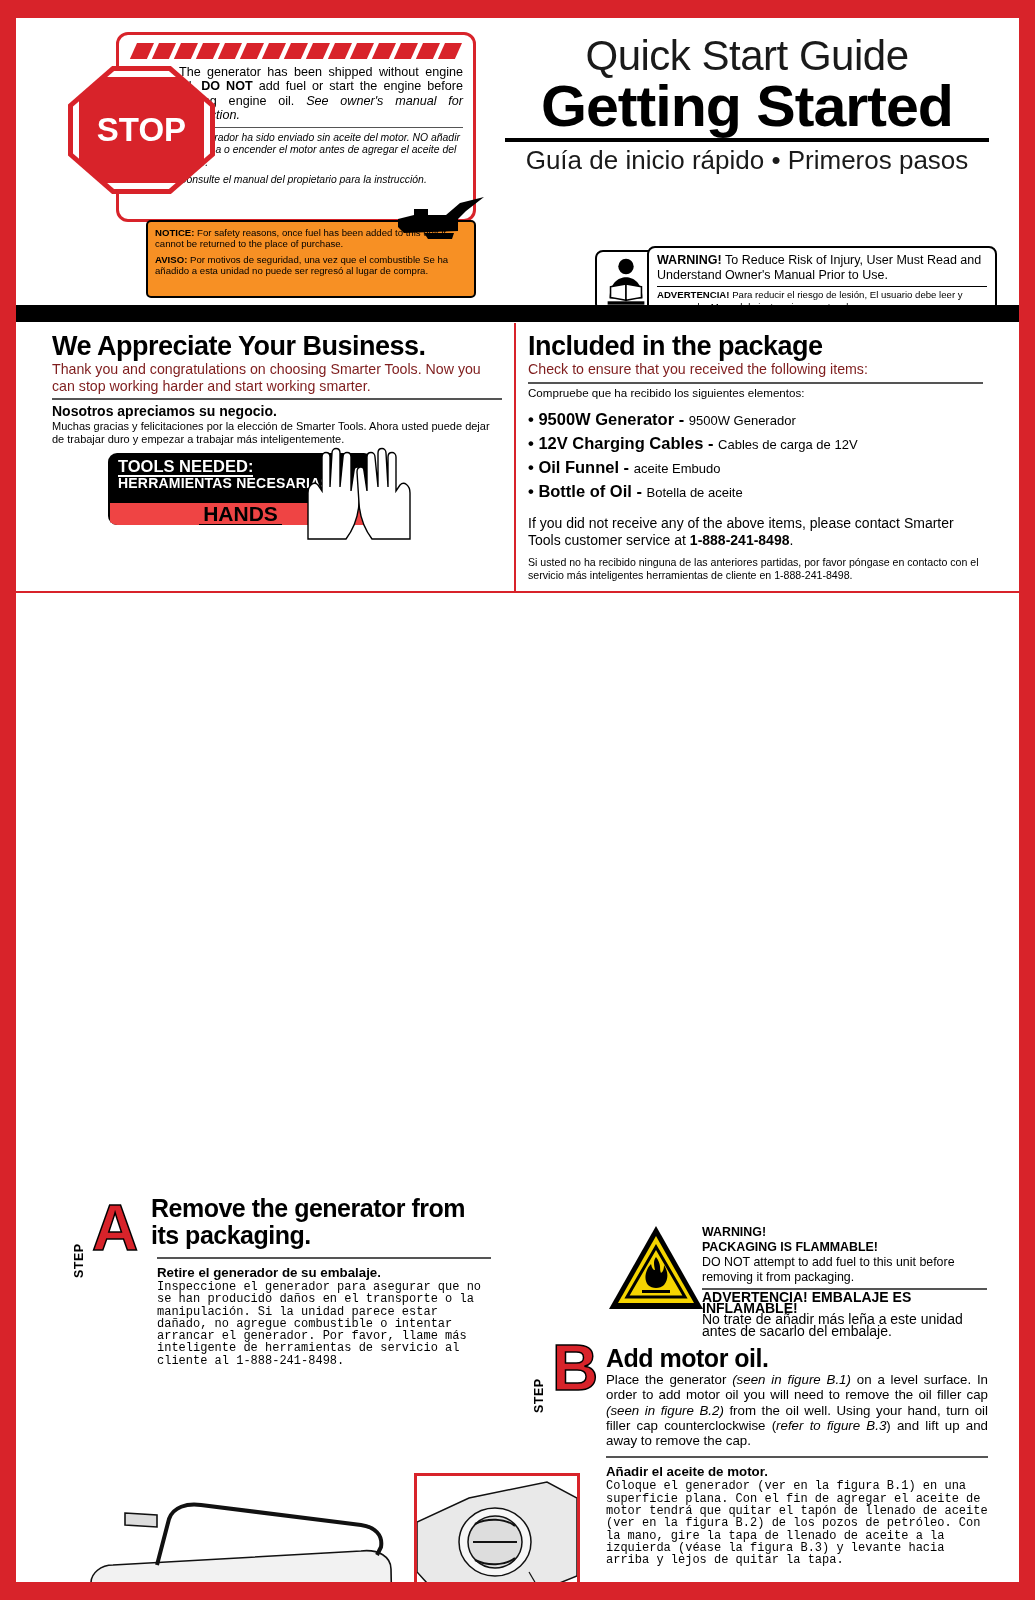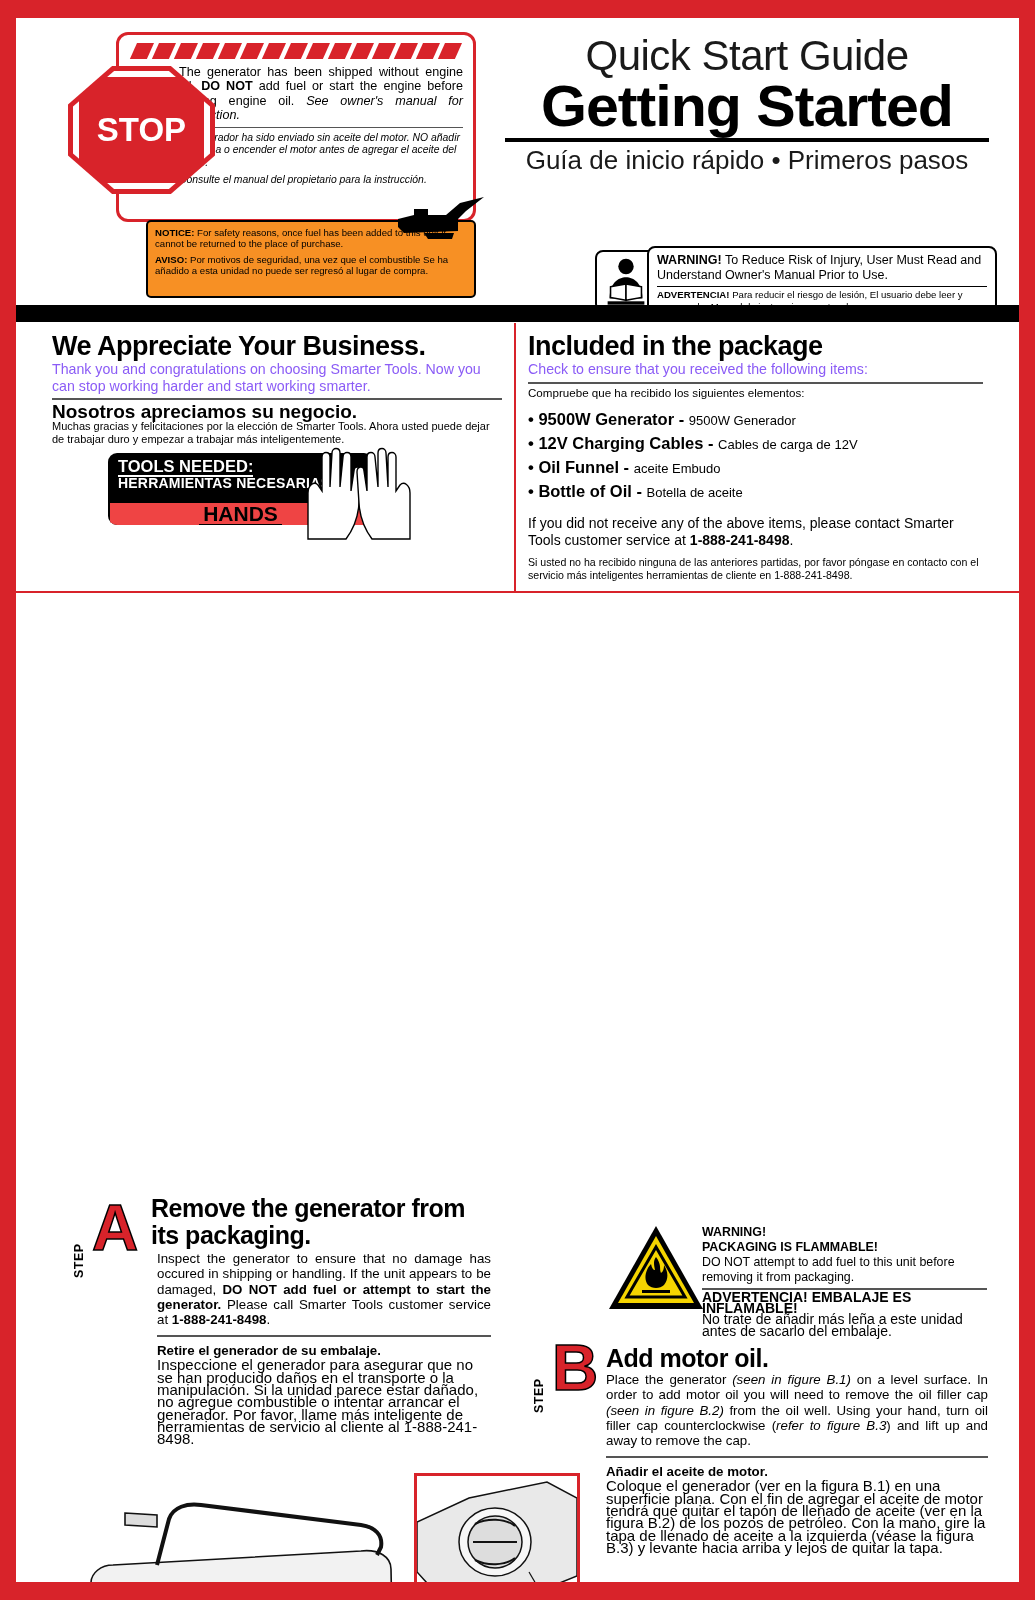--- a/index.html
+++ b/index.html
@@ -118,23 +118,23 @@
 
   .blackbar { position: absolute; left: 0; top: 287px; width: 100%; height: 17px; background: #000; }
 
   
   .mid { position: relative; height: 270px; border-bottom: 2px solid #d8232a; }
   .mid-left { position: absolute; left: 36px; top: 8px; width: 450px; }
   .mid-right { position: absolute; left: 512px; top: 8px; width: 455px; }
   .mid-divider { position: absolute; left: 498px; top: 0; width: 2px; height: 270px; background: #d8232a; }
 
   h2.sec { font-size: 27px; line-height: 30px; font-weight: bold; color: #000; letter-spacing: -0.5px; }
-  .sec-sub { font-size: 14.2px; line-height: 16.5px; color:#8b5cf6; }
+  .sec-sub { font-size: 14.2px; line-height: 16.5px; color:#7f1d1d; }
   .hr-dark { border-top: 2px solid #555; margin: 4px 0 3px; }
-  .sec-es-h { font-size: 19px; font-weight: bold; line-height: 17px; }
+  .sec-es-h { font-size: 14px; font-weight: bold; line-height: 17px; }
   .sec-es-p { font-size: 11px; line-height: 12.6px; }
 
   .tools-box {
     position: absolute; left: 92px; top: 130px;
     width: 265px; height: 72px;
     background: #000; border-radius: 9px; overflow: hidden;
   }
   .tools-hdr { padding: 4px 10px 13px; }
   .tools-hdr .t1 { color: #fff; font-size: 16.5px; font-weight: bold; line-height: 18px; border-bottom: 2px solid #fff; display:inline-block; }
   .tools-hdr .t2 { color: #fff; font-size: 14px; font-weight: bold; line-height: 12px; letter-spacing: 0.2px; }
@@ -162,21 +162,21 @@
     position: absolute; font-size: 64px; line-height: 60px; font-weight: bold;
     color: #d8232a; font-family: "Liberation Sans", sans-serif;
     -webkit-text-stroke: 1.5px #000;
   }
 
   h3.step-h { font-size: 25px; line-height: 27px; font-weight: bold; letter-spacing: -0.5px; }
   .body-en { font-size: 13.3px; line-height: 15.3px; text-align: justify; }
   .body-en b { font-weight: bold; }
   .body-en i { font-style: italic; }
   .body-es-h { font-size: 13.3px; font-weight: bold; line-height: 17px; }
-  .body-es { font-size: 15px; line-height: 12.3px; }
+  .body-es { font-size: 12px; line-height: 12.3px; font-family: Liberation Mono, monospace; }
 
   .warn-flam {
     position: absolute; left: 590px; top: 628px; width: 382px; height: 108px;
   }
   .tri {
     position: absolute; left: 0; top: 2px; width: 100px; height: 90px;
   }
   .warn-flam .txt { position: absolute; left: 96px; top: 4px; width: 285px; }
   .warn-flam .fe { font-size: 12.4px; line-height: 15px; font-weight: bold; }
   .warn-flam .fe span { font-weight: normal; }
@@ -311,21 +311,20 @@
       <div class="pkg-contact-es">Si usted no ha recibido ninguna de las anteriores partidas, por favor póngase en contacto con el servicio más inteligentes herramientas de cliente en 1-888-241-8498.</div>
     </div>
   </div>
 
   <div class="steps">
 
     <div class="step-tag" style="left:56px; top:685px;">STEP</div>
     <div class="step-letter" style="left:76px; top:605px;">A</div>
     <div style="position:absolute; left:135px; top:602px; width:340px;">
       <h3 class="step-h">Remove the generator from its packaging.</h3>
-      <div class="body-en" style="margin-top:2px; padding-left:6px;">Inspect the generator to ensure that no damage has occured in shipping or handling. If the unit appears to be damaged, <b>DO NOT add fuel or attempt to start the generator.</b> Please call Smarter Tools customer service at <b>1-888-241-8498</b>.</div>
       <div class="hr-dark" style="margin:8px 0 5px 6px;"></div>
       <div style="padding-left:6px">
         <div class="body-es-h">Retire el generador de su embalaje.</div>
         <div class="body-es">Inspeccione el generador para asegurar que no se han producido daños en el transporte o la manipulación. Si la unidad parece estar dañado, no agregue combustible o intentar arrancar el generador. Por favor, llame más inteligente de herramientas de servicio al cliente al 1-888-241-8498.</div>
       </div>
     </div>
 
     <div class="warn-flam">
       <svg class="tri" viewBox="0 0 100 90">
         <polygon points="50,3 97,86 3,86" fill="#000"></polygon>

